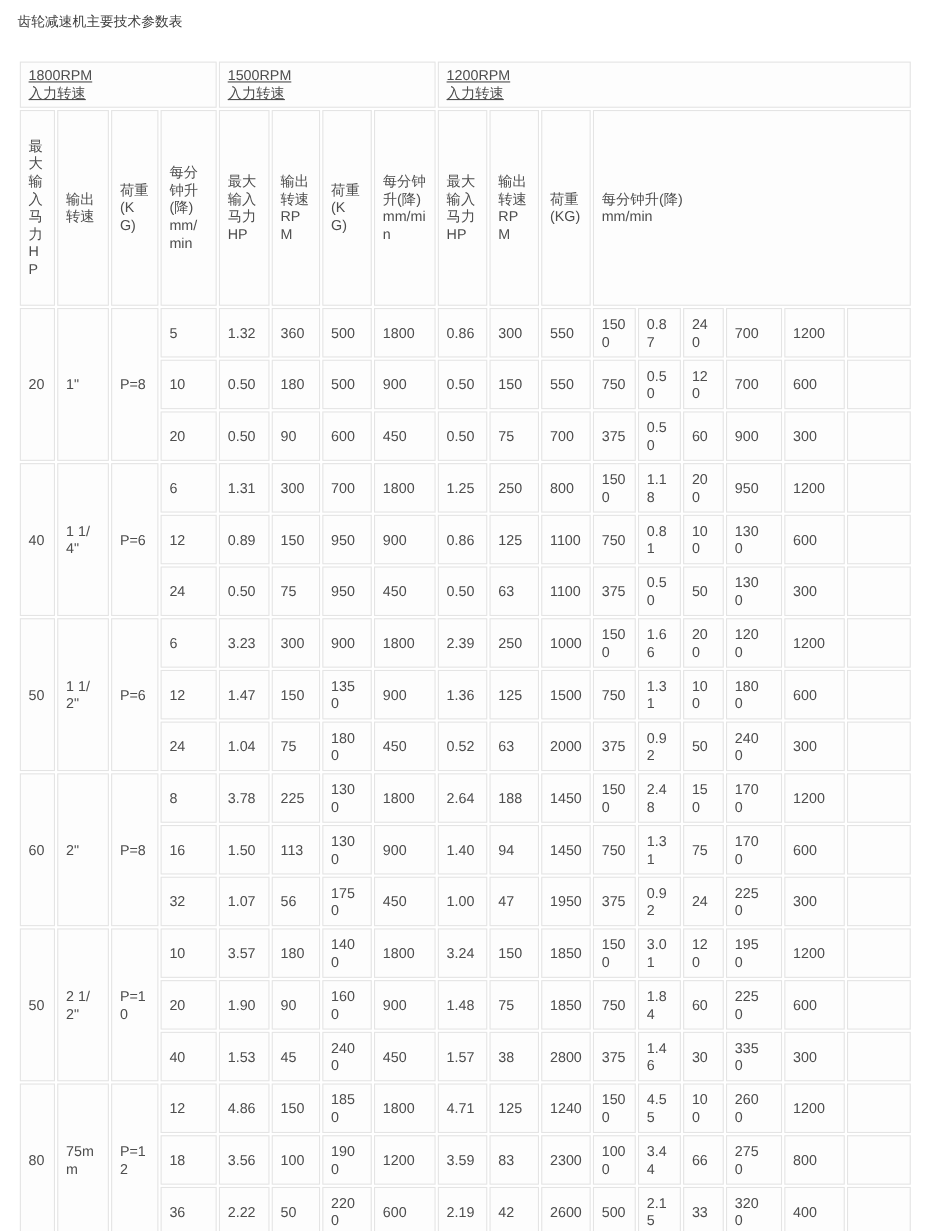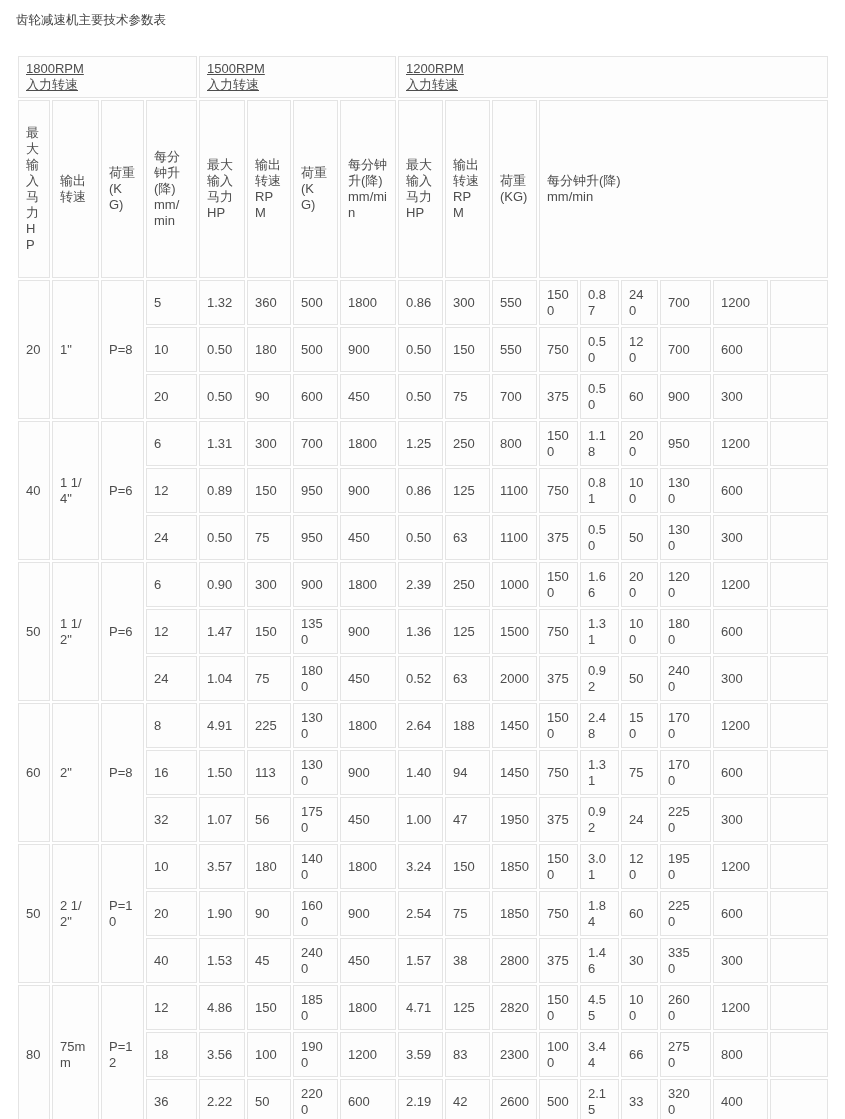--- a/index.html
+++ b/index.html
@@ -248,21 +248,21 @@
 0</td>
           <td>300</td>
           <td></td>
         </tr>
         <tr>
           <td rowspan="3">50</td>
           <td rowspan="3">1 1/
 2"</td>
           <td rowspan="3">P=6</td>
           <td>6</td>
-          <td>0.90</td>
+          <td>3.23</td>
           <td>300</td>
           <td>900</td>
           <td>1800</td>
           <td>2.39</td>
           <td>250</td>
           <td>1000</td>
           <td>150
 0</td>
           <td>1.6
 6</td>
@@ -310,21 +310,21 @@
           <td>240
 0</td>
           <td>300</td>
           <td></td>
         </tr>
         <tr>
           <td rowspan="3">60</td>
           <td rowspan="3">2"</td>
           <td rowspan="3">P=8</td>
           <td>8</td>
-          <td>4.91</td>
+          <td>3.78</td>
           <td>225</td>
           <td>130
 0</td>
           <td>1800</td>
           <td>2.64</td>
           <td>188</td>
           <td>1450</td>
           <td>150
 0</td>
           <td>2.4
@@ -400,21 +400,21 @@
           <td>1200</td>
           <td></td>
         </tr>
         <tr>
           <td>20</td>
           <td>1.90</td>
           <td>90</td>
           <td>160
 0</td>
           <td>900</td>
-          <td>2.54</td>
+          <td>1.48</td>
           <td>75</td>
           <td>1850</td>
           <td>750</td>
           <td>1.8
 4</td>
           <td>60</td>
           <td>225
 0</td>
           <td>600</td>
           <td></td>
@@ -445,21 +445,21 @@
           <td rowspan="3">P=1
 2</td>
           <td>12</td>
           <td>4.86</td>
           <td>150</td>
           <td>185
 0</td>
           <td>1800</td>
           <td>4.71</td>
           <td>125</td>
-          <td>2820</td>
+          <td>1240</td>
           <td>150
 0</td>
           <td>4.5
 5</td>
           <td>10
 0</td>
           <td>260
 0</td>
           <td>1200</td>
           <td></td>

